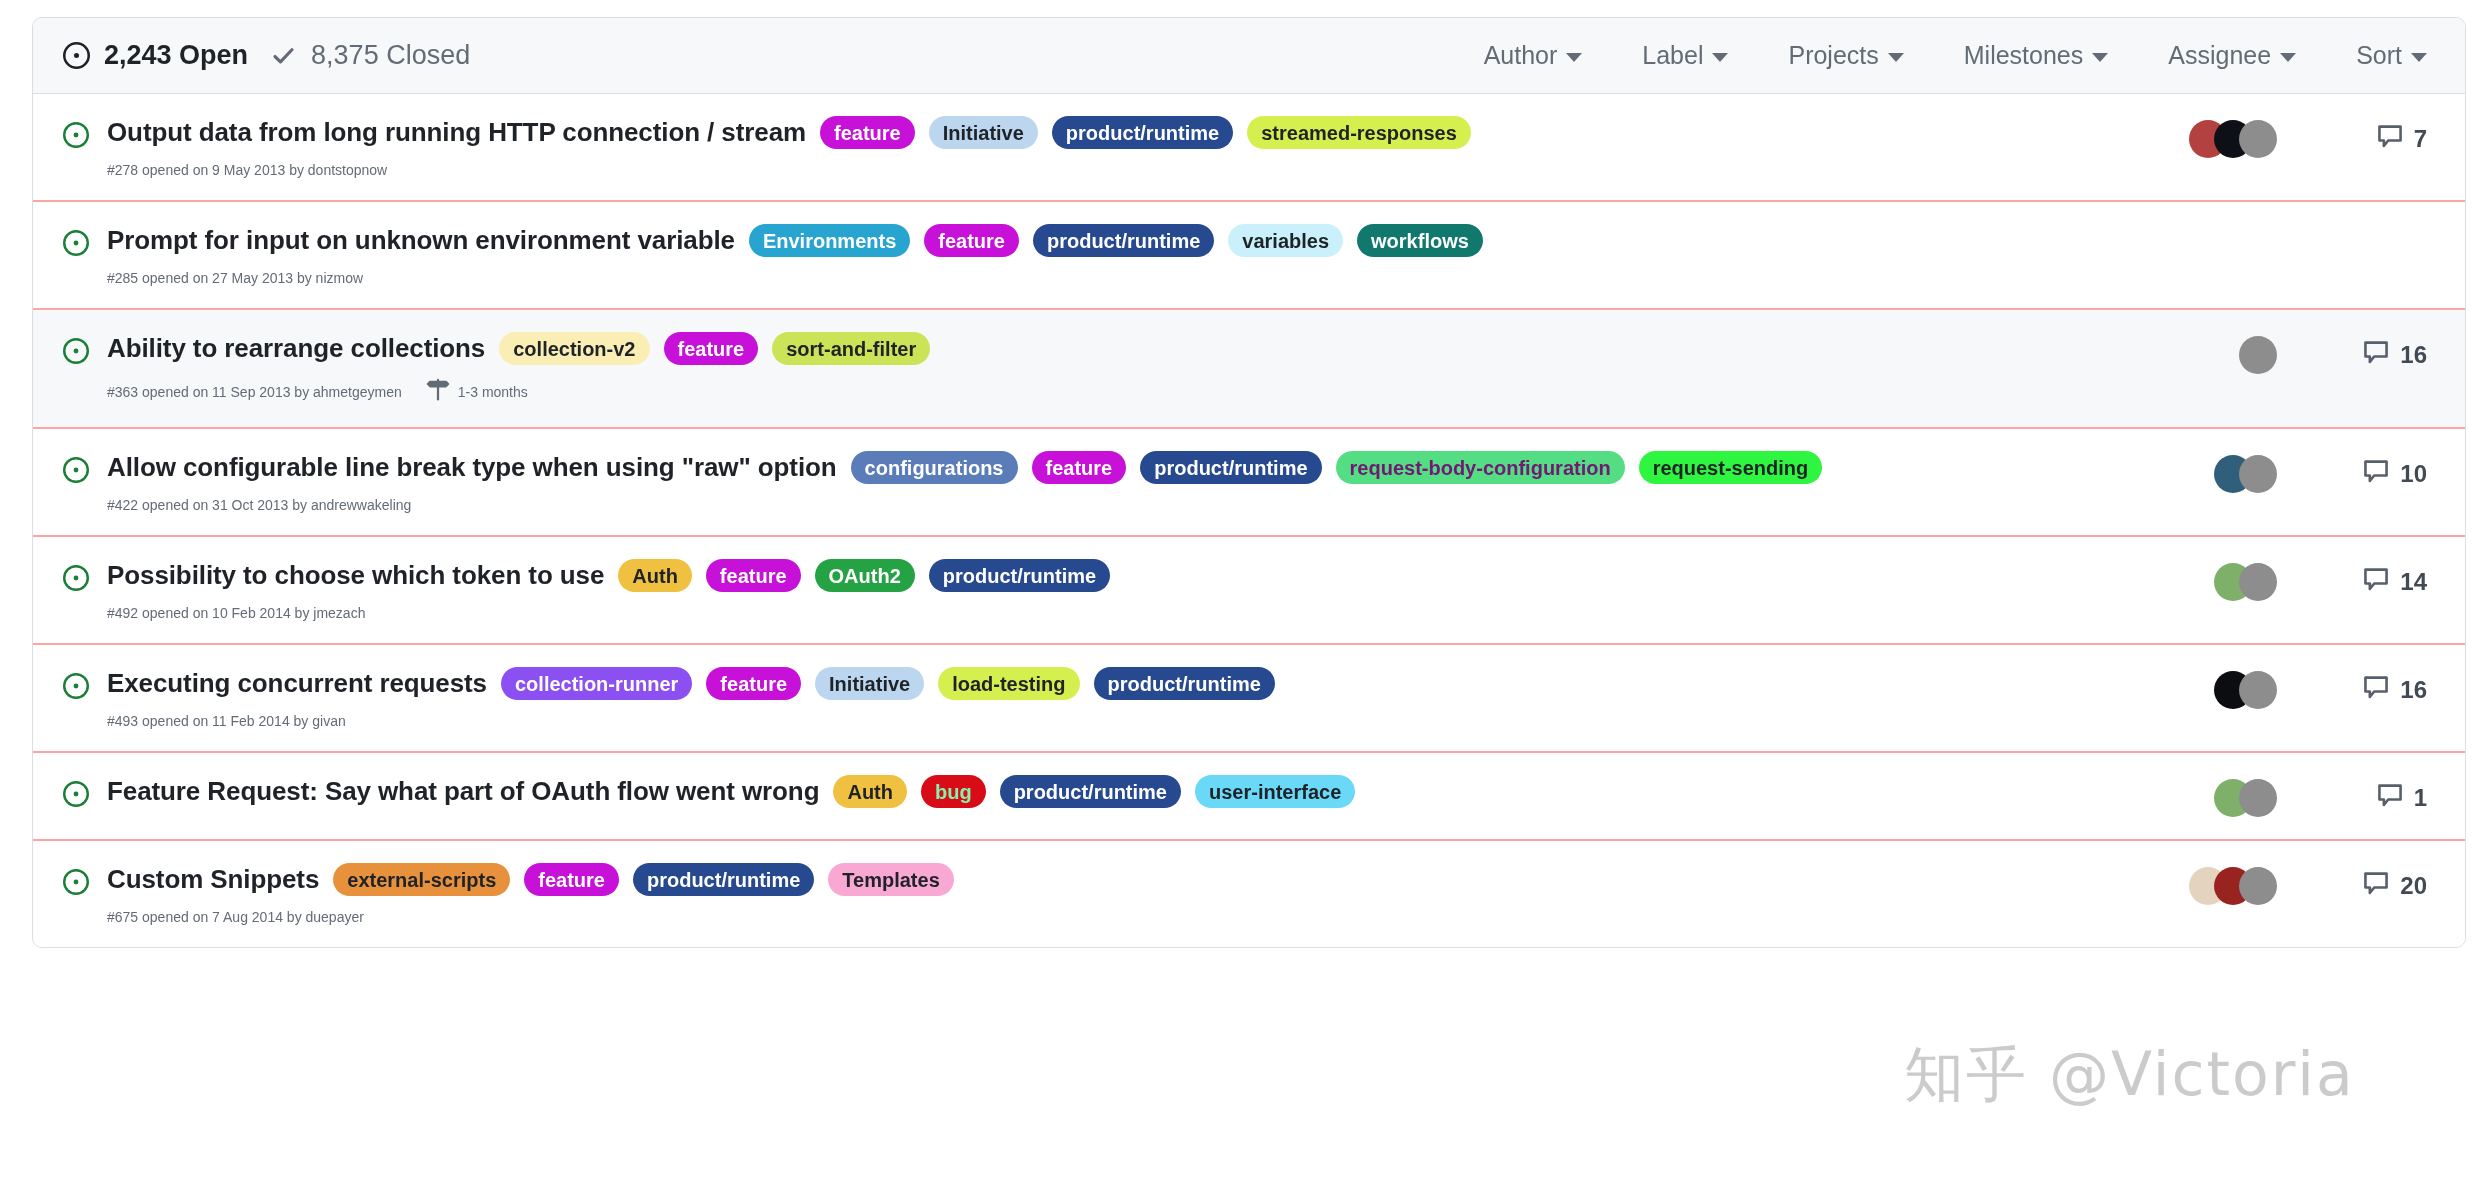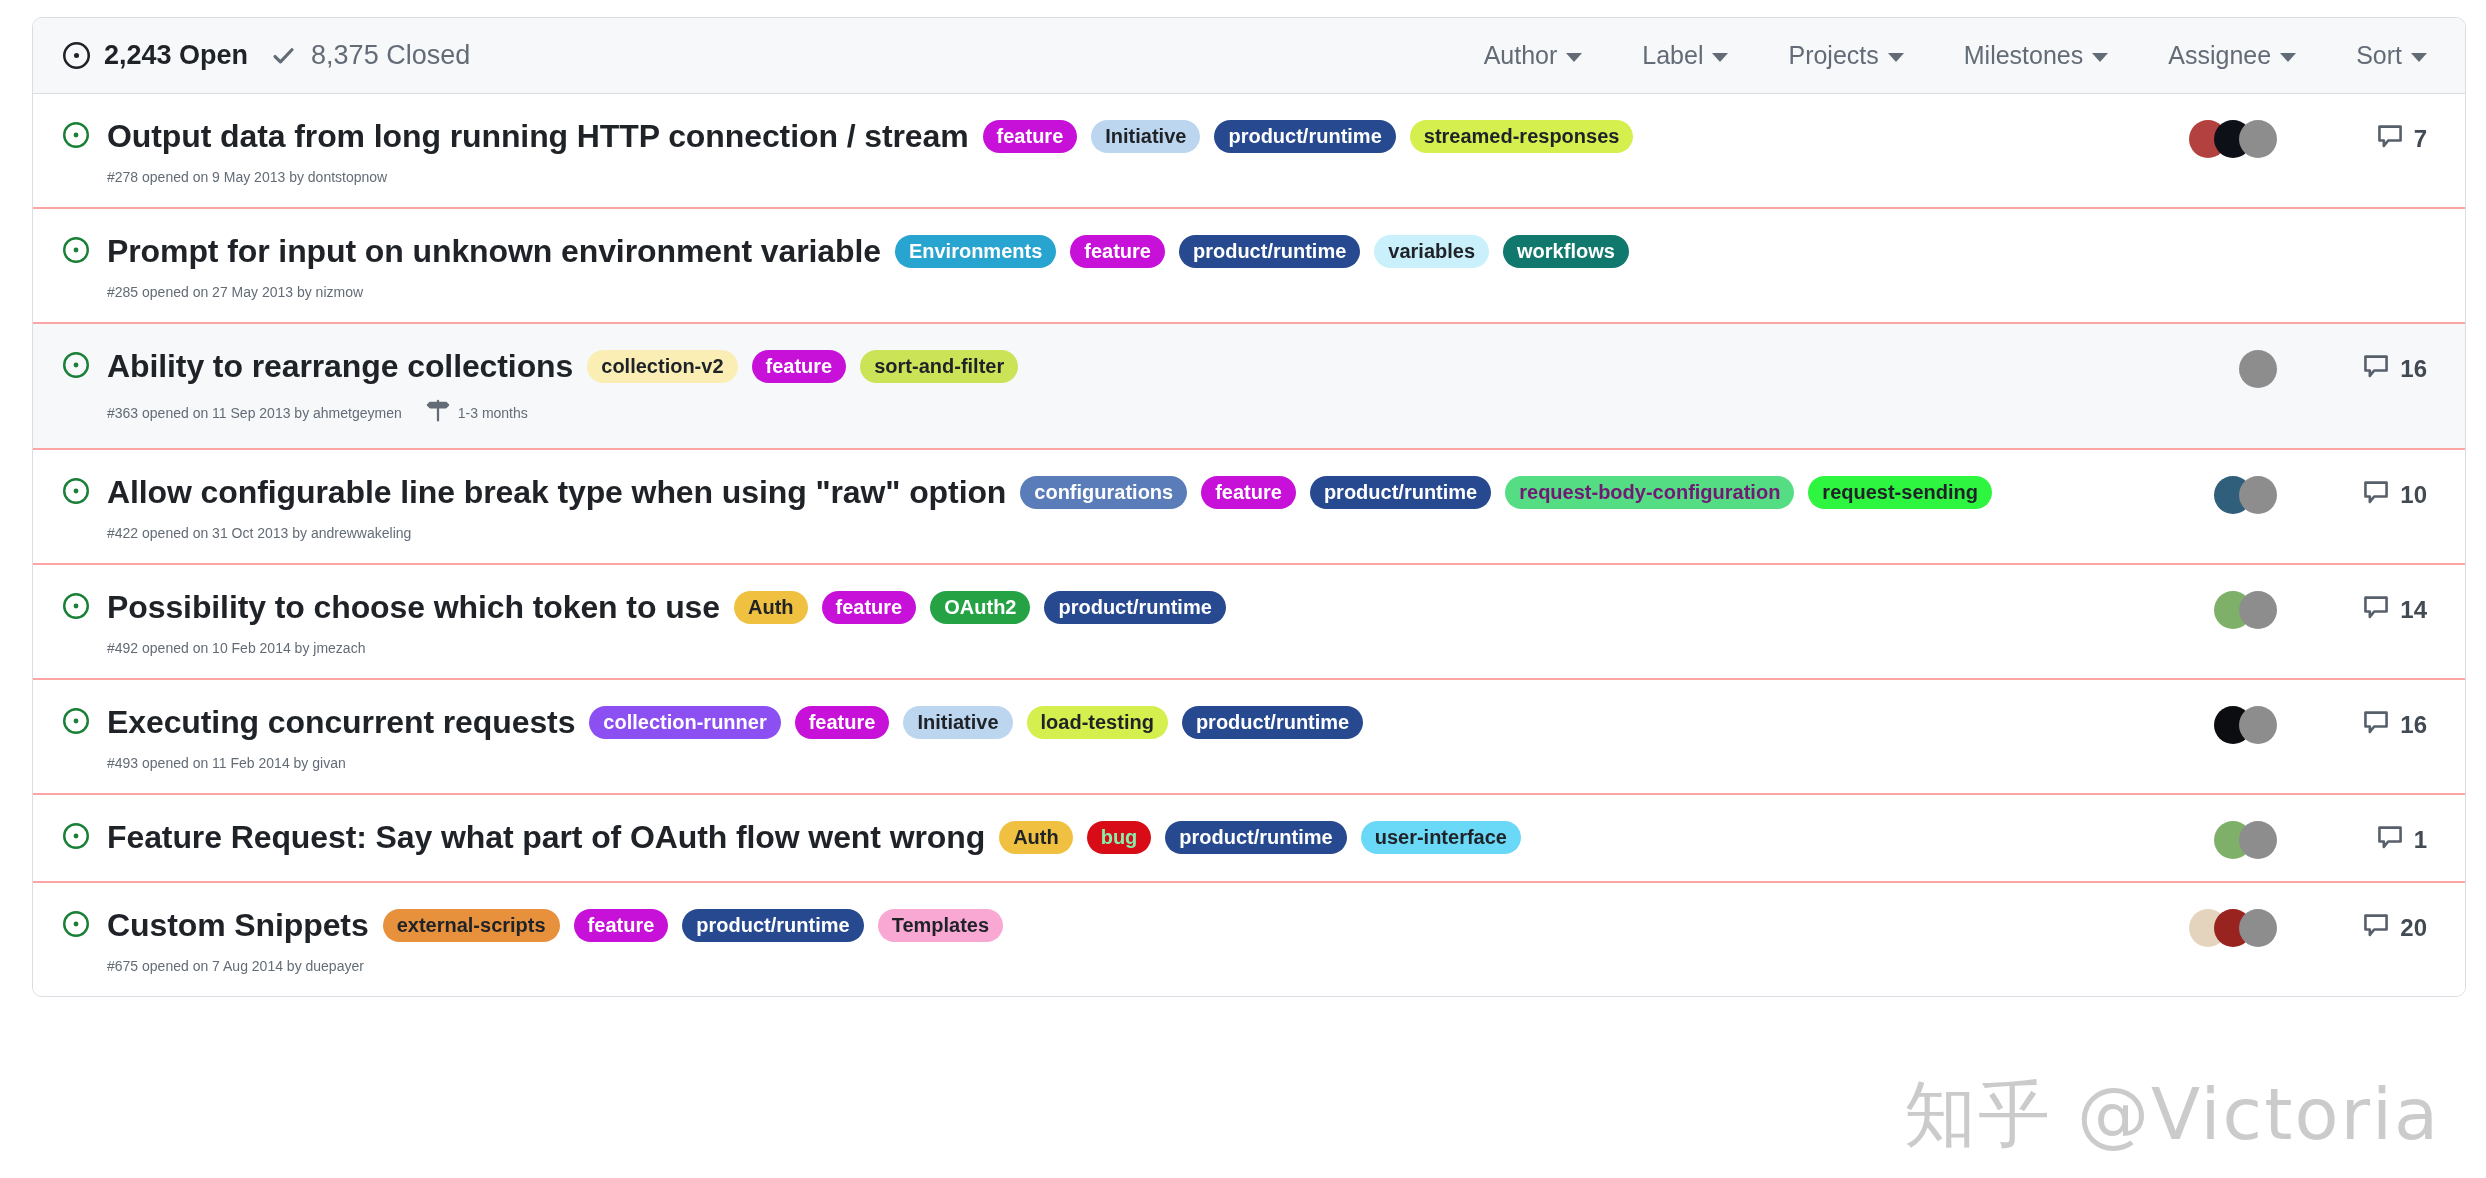--- a/index.html
+++ b/index.html
@@ -71,21 +71,21 @@
 
   .row-main { flex: 1 1 auto; min-width: 0; }
 
   .title-line {
     display: flex;
     flex-wrap: wrap;
     align-items: center;
     gap: 10px 14px;
   }
   .issue-title {
-    font-size: 32px;
+    font-size: 26px;
     font-weight: 700;
     color: #1f2328;
     line-height: 1.25;
     letter-spacing: -0.1px;
     cursor: pointer;
   }
   .label {
     display: inline-flex;
     align-items: center;
     height: 33px;
@@ -143,22 +143,22 @@
     gap: 11px;
     font-size: 24px;
     font-weight: 700;
     color: #424a53;
     cursor: pointer;
   }
 
   
   .watermark {
     position: absolute;
-    left: 1904px; top: 1067px;
-    font-size: 72px;
+    left: 1904px; top: 1035px;
+    font-size: 60px;
     color: #c9c9c9;
     opacity: .95;
     letter-spacing: 2px;
     pointer-events: none;
     font-family: "DejaVu Sans", sans-serif;
     white-space: nowrap;
   }
 </style>
 </head>
 <body>

